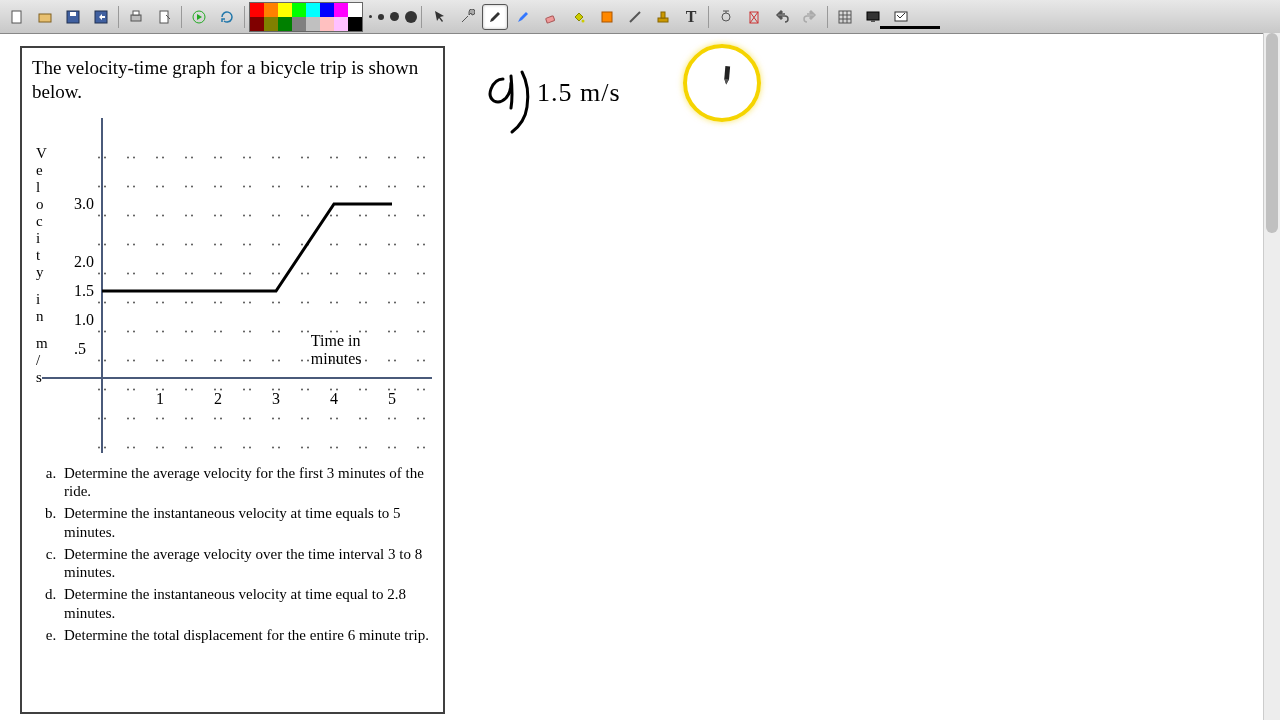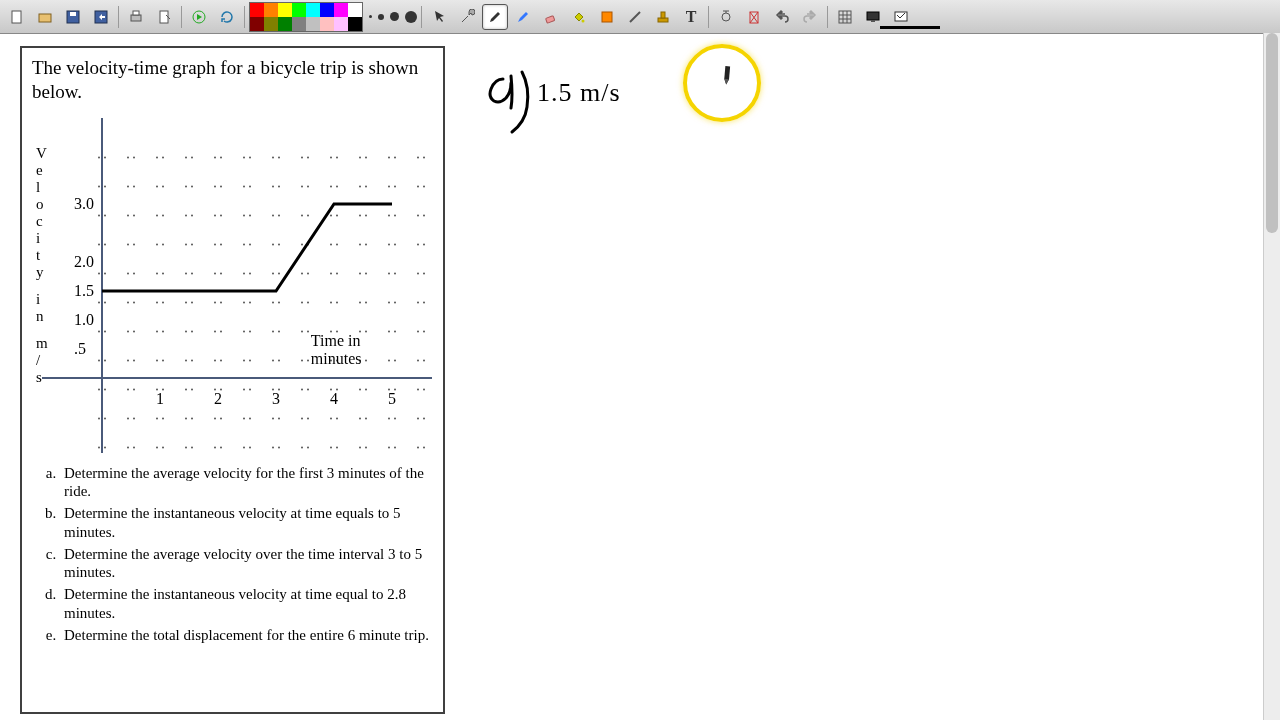--- a/index.html
+++ b/index.html
@@ -496,21 +496,21 @@
           <text x="4" y="257" font-size="15" font-family="Times New Roman" fill="#000">/</text>
           <text x="4" y="274" font-size="15" font-family="Times New Roman" fill="#000">s</text>
           <text x="278.8" y="238.1" font-size="16" font-family="Times New Roman" fill="#000">Time in</text>
           <text x="278.8" y="256.1" font-size="16" font-family="Times New Roman" fill="#000">minutes</text>
           <path d="M70 183 L244 183 L302 96 L360 96 " stroke="#000" stroke-width="3" fill="none"></path>
         </svg>
     </div>
     <ol class="qlist" type="a" id="qlist">
         <li>Determine the average velocity for the first 3 minutes of the ride.</li>
         <li>Determine the instantaneous velocity at time equals to 5 minutes.</li>
-        <li>Determine the average velocity over the time interval 3 to 5 minutes.</li>
+        <li>Determine the average velocity over the time interval 3 to 8 minutes.</li>
         <li>Determine the instantaneous velocity at time equal to 2.8 minutes.</li>
         <li>Determine the total displacement for the entire 6 minute trip.</li>
       </ol>
   </div>
 
   <div class="canvas">
     <svg class="hand" style="left:30px;top:30px" width="60" height="80">
       <path d="M28 15 q-8 0 -12 10 q-3 8 3 12 q6 3 12 -3 q5 -6 5 -15 M36 12 q2 20 0 32" stroke="#000" stroke-width="3" fill="none" stroke-linecap="round"></path>
       <path d="M47 8 q8 15 5 35 q-2 15 -15 25" stroke="#000" stroke-width="3" fill="none" stroke-linecap="round"></path>
     </svg>

